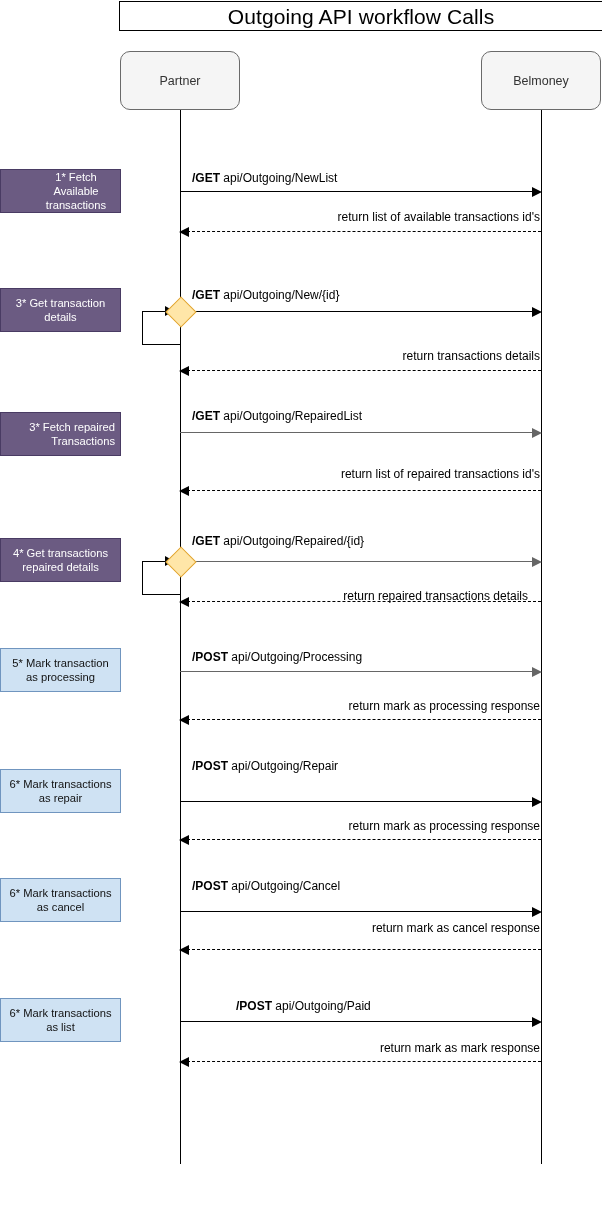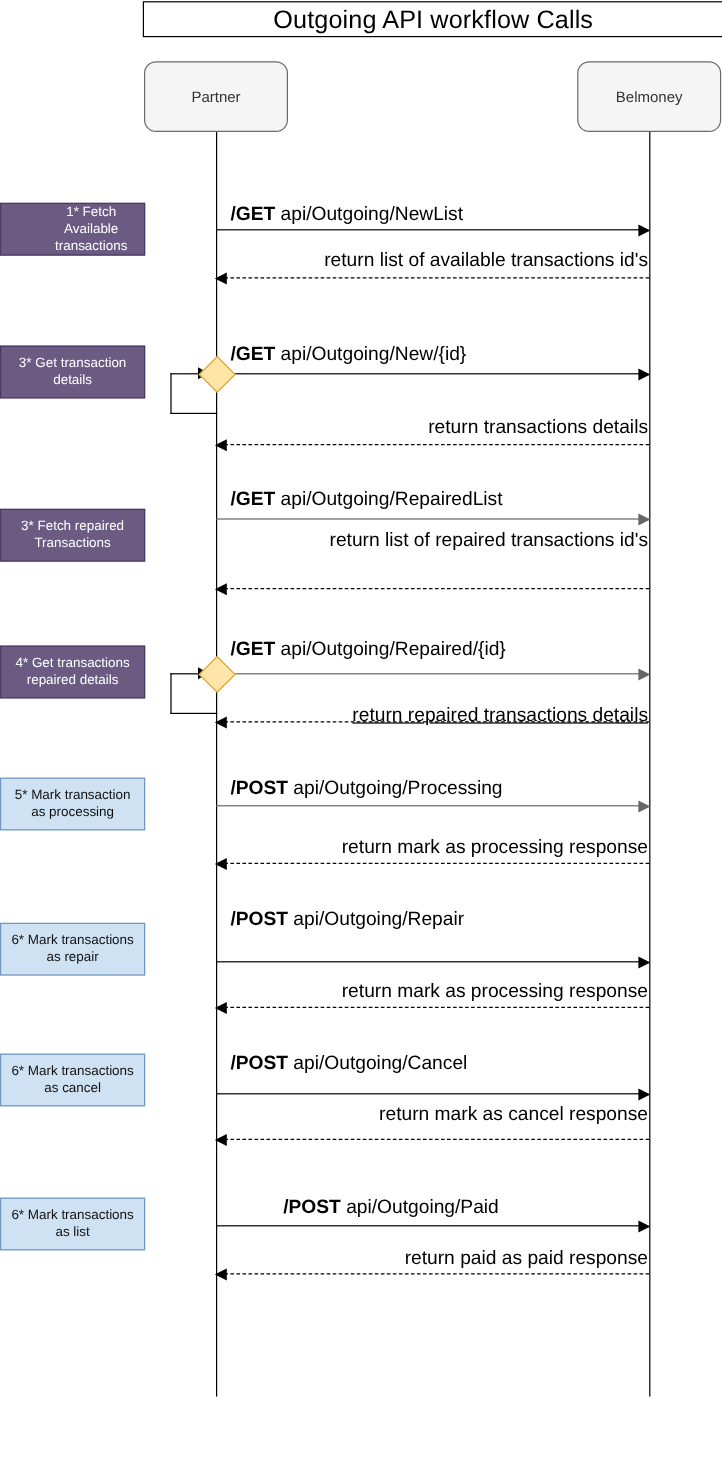--- a/index.html
+++ b/index.html
@@ -78,21 +78,21 @@
   }
   .step-box.blue{
     background:#CFE2F3;
     border:1px solid #7095BF;
     color:#111111;
   }
 
   
   .msg-label{
     position:absolute;
-    font-size:16px;
+    font-size:12px;
     color:#000000;
     white-space:nowrap;
     line-height:13px;
     z-index:3;
   }
   .msg-label b{ font-weight:bold; }
 
   
   .msg-line{
     position:absolute;
@@ -195,40 +195,40 @@
     <div class="msg-line solid-black" style="left:180px; top:311px; width:354px;"></div>
     <div class="arrow-right black" style="left:532px; top:306.5px;"></div>
     <div class="msg-label" style="right:62px; top:350px; text-align:right;">return transactions details</div>
     <div class="msg-line dashed" style="left:187px; top:370px; width:354px;"></div>
     <div class="arrow-left" style="left:179px; top:365.5px;"></div>
       <div class="selfloop" style="left:142px; top:311px; width:38px; height:32px;"></div>
       <div class="selfloop-head" style="left:165px; top:306px;"></div>
       <div class="diamond" style="left:170px; top:301px;"></div>
       </div>
       <div>
-    <div class="step-box purple" style="top:424px;height:44px;">
+    <div class="step-box purple" style="top:412px;height:44px;align-items:flex-end;">
       <span class="line">3* Fetch repaired</span>
       <span class="line">Transactions</span>
     </div>
     <div class="msg-label" style="left:192px; top:410px;"><b>/GET</b> api/Outgoing/RepairedList</div>
     <div class="msg-line solid-gray" style="left:180px; top:432px; width:354px;"></div>
     <div class="arrow-right gray" style="left:532px; top:427.5px;"></div>
-    <div class="msg-label" style="right:62px; top:444px; text-align:right;">return list of repaired transactions id's</div>
+    <div class="msg-label" style="right:62px; top:468px; text-align:right;">return list of repaired transactions id's</div>
     <div class="msg-line dashed" style="left:187px; top:490px; width:354px;"></div>
     <div class="arrow-left" style="left:179px; top:485.5px;"></div>
       </div>
       <div>
     <div class="step-box purple" style="top:538px;height:44px;">
       <span class="line">4* Get transactions</span>
       <span class="line">repaired details</span>
     </div>
     <div class="msg-label" style="left:192px; top:535px;"><b>/GET</b> api/Outgoing/Repaired/{id}</div>
     <div class="msg-line solid-gray" style="left:180px; top:561px; width:354px;"></div>
     <div class="arrow-right gray" style="left:532px; top:556.5px;"></div>
-    <div class="msg-label" style="right:62px; top:590px; text-align:center;text-decoration:underline;">return repaired transactions details</div>
+    <div class="msg-label" style="right:74px; top:590px; text-align:center;">return repaired transactions details</div>
     <div class="msg-line dashed" style="left:187px; top:601px; width:354px;"></div>
     <div class="arrow-left" style="left:179px; top:596.5px;"></div>
       <div class="selfloop" style="left:142px; top:561px; width:38px; height:32px;"></div>
       <div class="selfloop-head" style="left:165px; top:556px;"></div>
       <div class="diamond" style="left:170px; top:551px;"></div>
       </div>
       <div>
     <div class="step-box blue" style="top:648px;height:44px;">
       <span class="line">5* Mark transaction</span>
       <span class="line">as processing</span>
@@ -265,19 +265,19 @@
     <div class="arrow-left" style="left:179px; top:944.5px;"></div>
       </div>
       <div>
     <div class="step-box blue" style="top:998px;height:44px;">
       <span class="line">6* Mark transactions</span>
       <span class="line">as list</span>
     </div>
     <div class="msg-label" style="left:192px; top:1000px;margin-left:44px;"><b>/POST</b> api/Outgoing/Paid</div>
     <div class="msg-line solid-black" style="left:180px; top:1021px; width:354px;"></div>
     <div class="arrow-right black" style="left:532px; top:1016.5px;"></div>
-    <div class="msg-label" style="right:62px; top:1042px; text-align:right;">return paid as paid response</div>
+    <div class="msg-label" style="right:62px; top:1042px; text-align:right;">return mark as mark response</div>
     <div class="msg-line dashed" style="left:187px; top:1061px; width:354px;"></div>
     <div class="arrow-left" style="left:179px; top:1056.5px;"></div>
       </div>
     </div>
 
 </div>
 
 </body></html>

